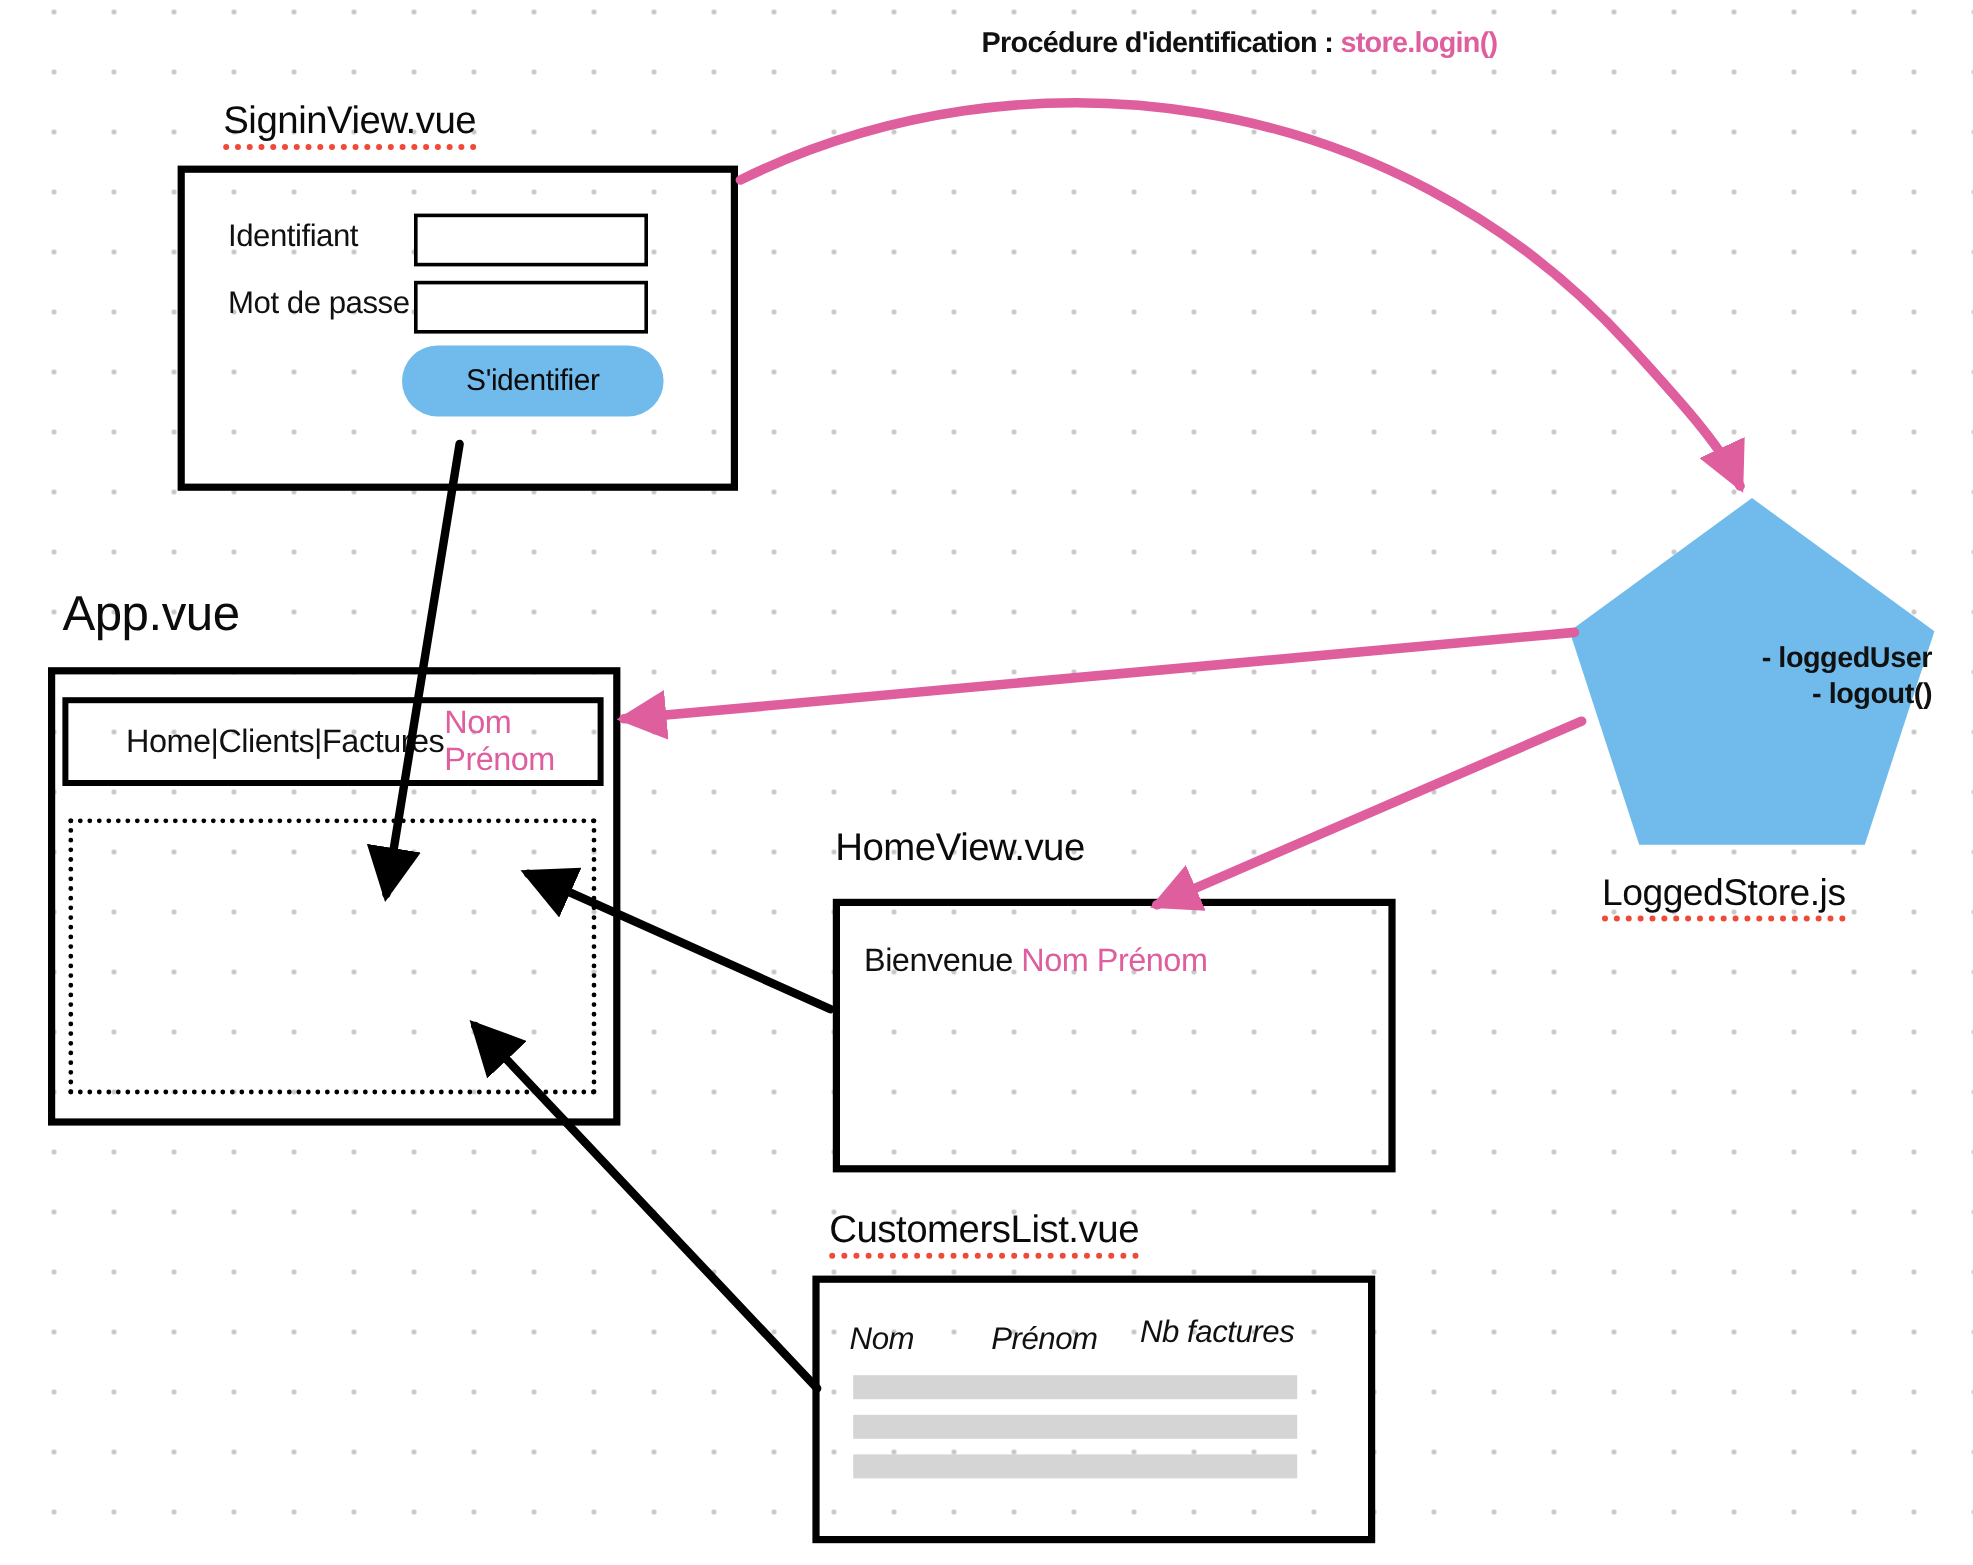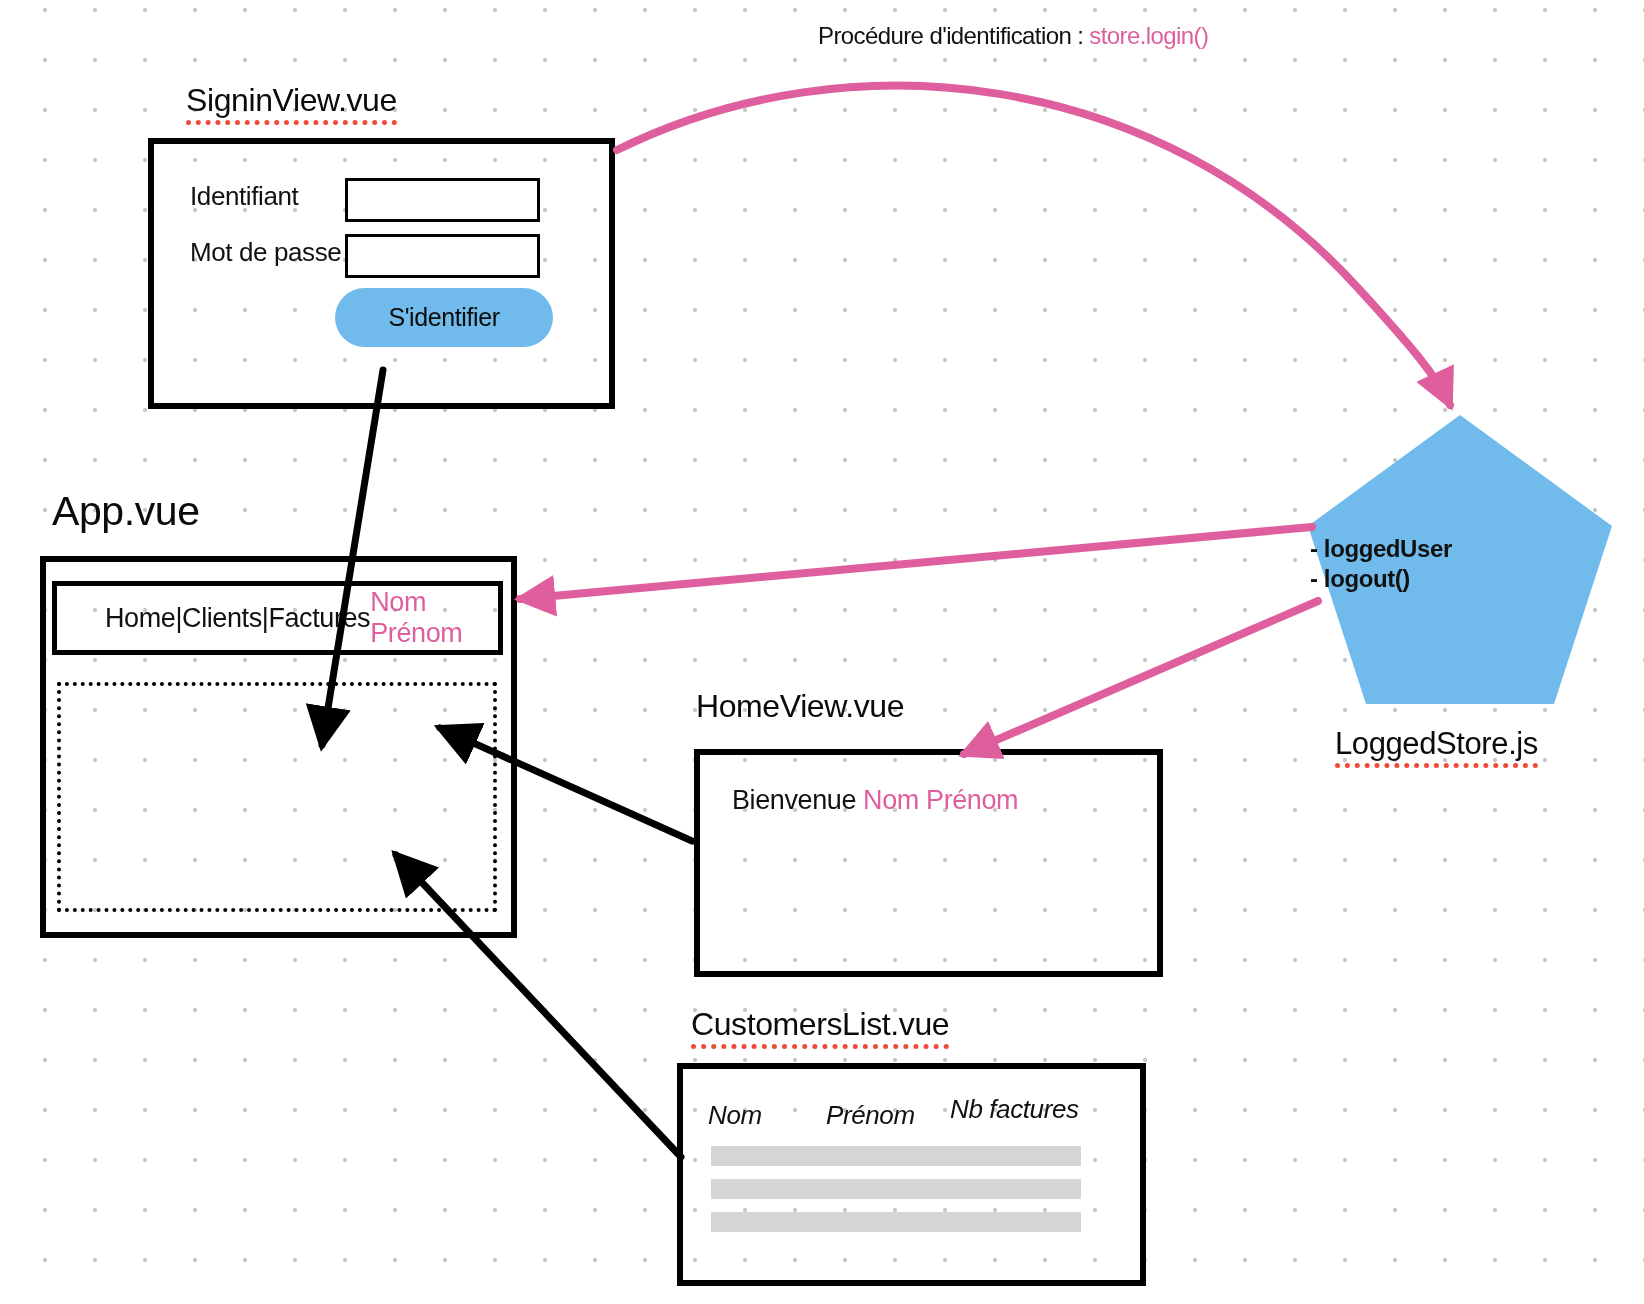--- a/index.html
+++ b/index.html
@@ -8,35 +8,35 @@
     background-color:#ffffff;
     background-image:radial-gradient(circle,#c7c7c7 1.8px,rgba(255,255,255,0) 2.4px);
     background-size:50px 50px;background-position:20px 35px;
     font-family:"Liberation Sans",sans-serif;color:#111;
   }
   .layer{position:absolute;left:0;top:0;width:1644px;height:1304px;}
   #arrow-layer{pointer-events:none;}
   .abs{position:absolute;}
   .title{font-size:32px;letter-spacing:-0.4px;white-space:nowrap;color:#0b0b0b;}
   .squiggle{display:inline-block;border-bottom:5px dotted #ef4937;padding-bottom:1px;}
-  .annotation{font-size:24px;letter-spacing:-0.6px;white-space:nowrap;}
+  .annotation{font-size:24px;letter-spacing:-0.6px;white-space:nowrap;font-weight:bold;}
   .pink{color:#de5e9e;}
   .frame{position:absolute;border:6px solid #000;background:transparent;box-sizing:border-box;}
   .mock-input{position:absolute;border:3px solid #000;background:#fff;box-sizing:border-box;
     font:24px "Liberation Sans",sans-serif;padding:0 6px;outline:none;}
   .field-label{position:absolute;font-size:26px;letter-spacing:-0.4px;white-space:nowrap;}
   .pill-button{position:absolute;background:#70bbeb;border:none;border-radius:30px;
     font:25px "Liberation Sans",sans-serif;letter-spacing:-0.4px;color:#0b0b0b;cursor:pointer;}
   .navbar{position:absolute;border:5px solid #000;box-sizing:border-box;display:flex;
     align-items:center;justify-content:space-between;padding:0 13px;font-size:27px;letter-spacing:-0.4px;}
   .router-slot{position:absolute;border:4px dotted #000;box-sizing:border-box;}
   .welcome{position:absolute;font-size:27px;letter-spacing:-0.4px;white-space:nowrap;}
   .col-header{position:absolute;font-size:26px;letter-spacing:-0.4px;white-space:nowrap;}
   .row-bar{position:absolute;background:#d5d5d5;width:370px;height:20px;}
-  .store-members{position:absolute;left:1310px;top:534px;width:300px;text-align:left;
+  .store-members{position:absolute;left:1310px;top:534px;width:300px;text-align:right;
     font-size:24px;font-weight:bold;line-height:30px;letter-spacing:-0.4px;}
 </style>
 </head>
 <body>
 
 <div id="canvas">
 
   <svg class="layer" id="pentagon-layer" width="1644" height="1304" viewBox="0 0 1644 1304">
     <polygon points="1460,415 1612,526 1554,704 1366,704 1308,526" fill="#70bbeb"></polygon>
   </svg>
@@ -60,21 +60,21 @@
   <div class="frame" style="left:40px;top:556px;width:477px;height:382px;">
     <div class="navbar" style="left:6px;top:19px;width:451px;height:74px;padding-left:48px;">
       <span>Home|Clients|Factures</span>
       <span class="pink">Nom Prénom</span>
     </div>
     <div class="router-slot" style="left:11px;top:120px;width:440px;height:230px;"></div>
   </div>
 
   <div class="abs title" style="left:696px;top:688px;">HomeView.vue</div>
   <div class="frame" style="left:694px;top:749px;width:469px;height:228px;">
-    <div class="welcome" style="left:32px;top:30px;">
+    <div class="welcome" style="left:20px;top:30px;">
       <span>Bienvenue </span><span class="pink">Nom Prénom</span>
     </div>
   </div>
 
   <div class="abs title" style="left:691px;top:1006px;">
     <span class="squiggle">CustomersList.vue</span>
   </div>
   <div class="frame" style="left:677px;top:1063px;width:469px;height:223px;font-style:italic;">
     <div class="col-header" style="left:25px;top:31px;">Nom</div>
     <div class="col-header" style="left:143px;top:31px;">Prénom</div>

